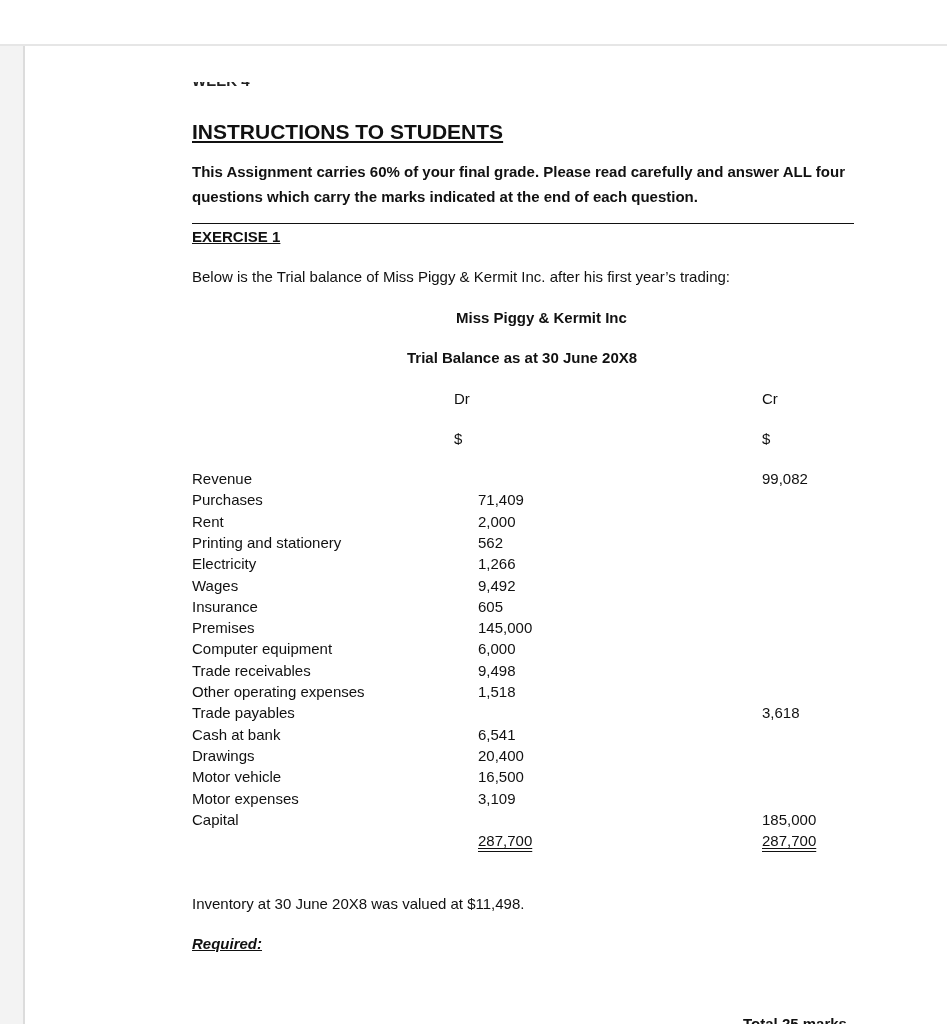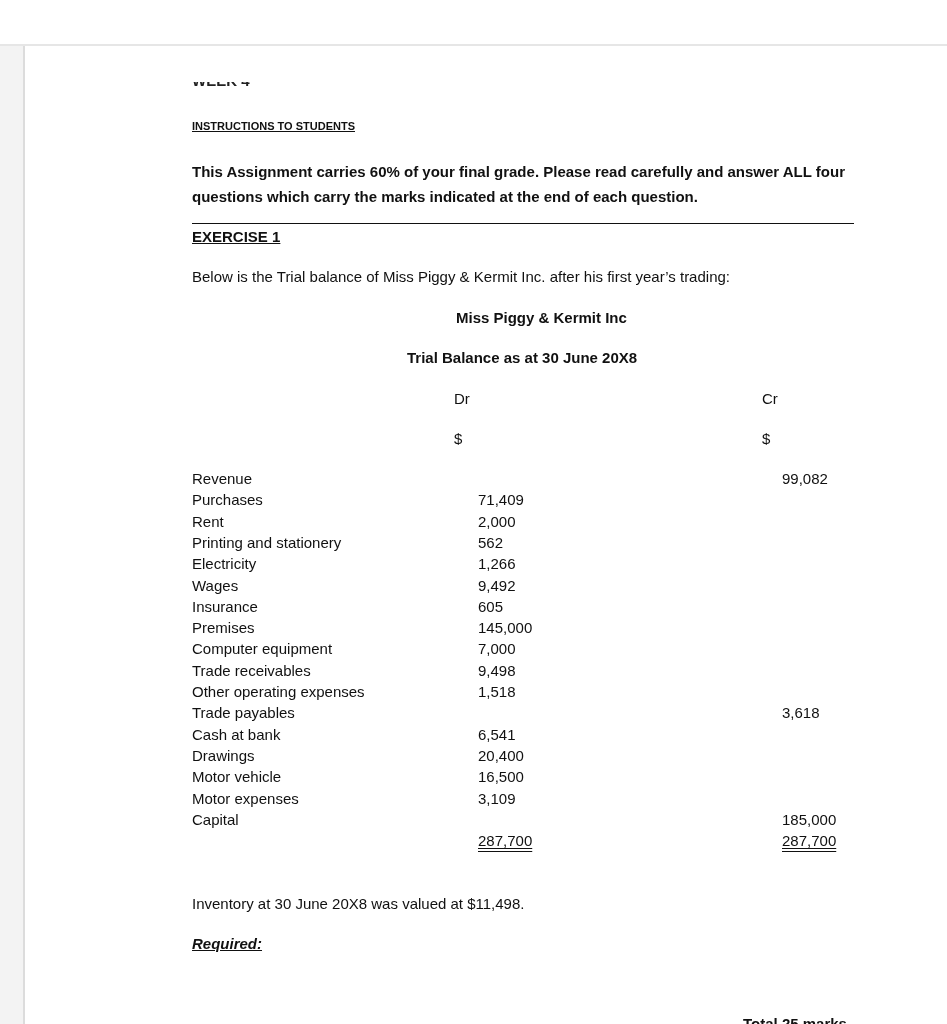--- a/index.html
+++ b/index.html
@@ -17,36 +17,36 @@
     position: absolute; left: 0; top: 46px; width: 23px; height: 978px;
     background: #f3f3f3; border-right: 2px solid #dcdcdc;
   }
   .page { position: absolute; left: 25px; top: 46px; right: 0; bottom: 0; background: #fff; }
   .abs { position: absolute; white-space: nowrap; }
   .week {
     left: 167px; top: 36px; font-size: 15px; font-weight: bold;
     height: 10px; overflow: hidden; line-height: 10px; color: #222;
   }
   .week span { display: block; margin-top: -6px; }
-  .instr-title { left: 167px; top: 74px; font-size: 11px; font-weight: bold; text-decoration: underline; }
+  .instr-title { left: 167px; top: 74px; font-size: 21px; font-weight: bold; text-decoration: underline; }
   .para {
     left: 167px; top: 113px; width: 662px; font-size: 15px; font-weight: bold;
     line-height: 25px; white-space: normal; padding-bottom: 14px;
     border-bottom: 1.5px solid #111;
   }
   .ex-title { left: 167px; top: 182px; font-size: 15px; font-weight: bold; text-decoration: underline; }
   .intro { left: 167px; top: 222px; font-size: 15px; }
   .company { left: 411px; top: 263px; font-size: 15px; font-weight: bold; margin-left: 20px; }
   .tb-title { left: 382px; top: 303px; font-size: 15px; font-weight: bold; }
   .col-dr { left: 429px; font-size: 15px; }
   .col-cr { left: 737px; font-size: 15px; }
   .row { position: absolute; left: 167px; width: 640px; height: 21px; font-size: 15px; }
   .row .lbl { position: absolute; left: 0; }
   .row .dr { position: absolute; left: 286px; }
-  .row .cr { position: absolute; left: 590px; text-align: center; }
+  .row .cr { position: absolute; left: 570px; text-align: center; }
   .dbl { text-decoration: underline double; text-underline-offset: 2px; }
   .inv { left: 167px; top: 849px; font-size: 15px; }
   .req { left: 167px; top: 889px; font-size: 15px; font-weight: bold; font-style: italic; text-decoration: underline; }
   .prep { left: 167px; top: 929px; font-size: 15px; font-weight: bold; }
   .total { left: 718px; top: 969px; font-size: 15px; font-weight: bold; }
 </style>
 </head>
 <body>
 
 <div class="topbar"></div>
@@ -107,21 +107,21 @@
         <span class="dr">605</span>
         <span class="cr"></span>
       </div>
     <div class="row" style="top:573.1px">
         <span class="lbl">Premises</span>
         <span class="dr">145,000</span>
         <span class="cr"></span>
       </div>
     <div class="row" style="top:594.4px">
         <span class="lbl">Computer equipment</span>
-        <span class="dr">7,000</span>
+        <span class="dr">6,000</span>
         <span class="cr"></span>
       </div>
     <div class="row" style="top:615.7px">
         <span class="lbl">Trade receivables</span>
         <span class="dr">9,498</span>
         <span class="cr"></span>
       </div>
     <div class="row" style="top:637px">
         <span class="lbl">Other operating expenses</span>
         <span class="dr">1,518</span>

